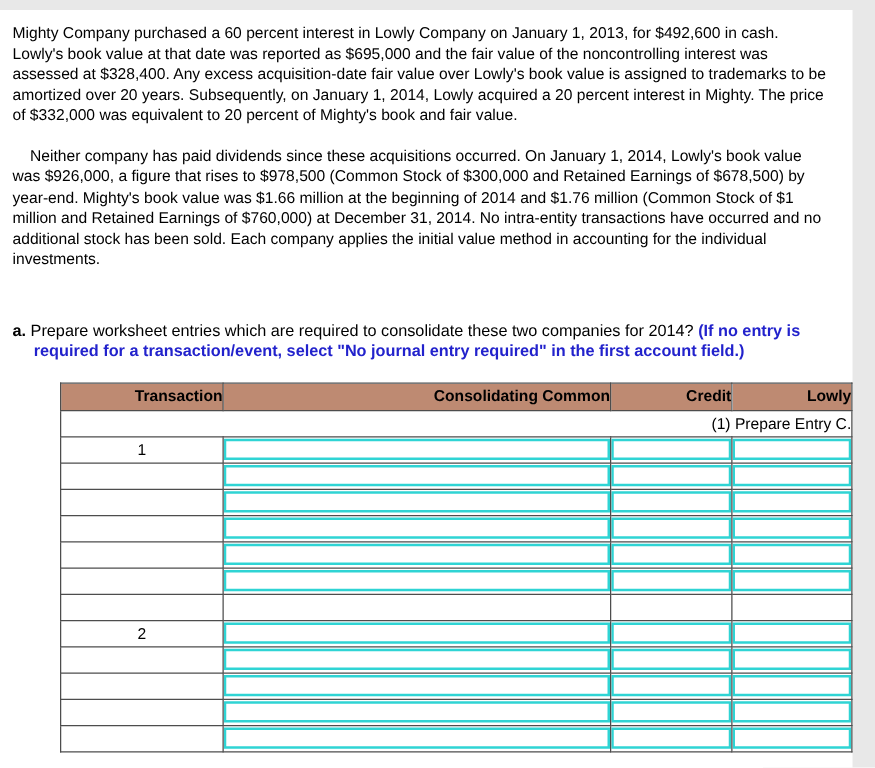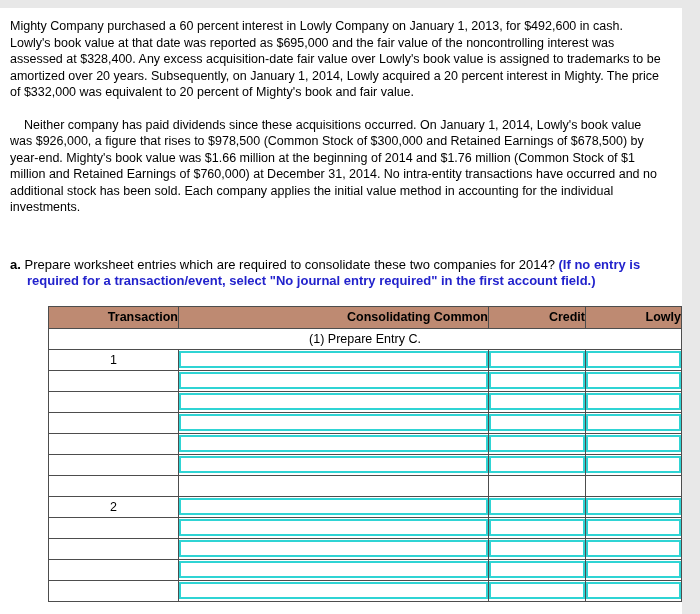--- a/index.html
+++ b/index.html
@@ -37,21 +37,21 @@
   }
   table.worksheet th, table.worksheet td{
     border:1px solid #4d4d4d;
     padding:0;height:20px;
     overflow:hidden;
   }
   table.worksheet th{
     background:#be8a72;
     font-weight:bold;text-align:right;height:21px;
   }
-  td.label-cell{text-align:center;padding-left:5px;}
+  td.label-cell{text-align:right;padding-left:5px;}
   td.num-cell{text-align:center;}
   td.cell{padding:1px 2px;vertical-align:middle;}
   input.inp{
     display:block;box-sizing:border-box;
     width:100%;height:17px;
     border:2px solid #2fd4d4;
     background:#fff;margin:0;padding:0 3px;
     font:inherit;outline:none;
   }
 </style>

